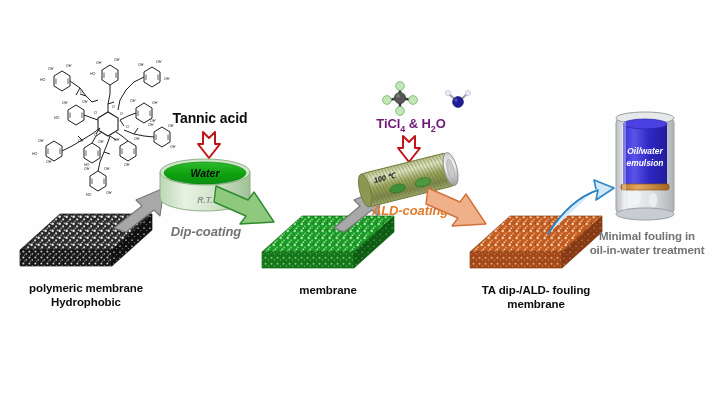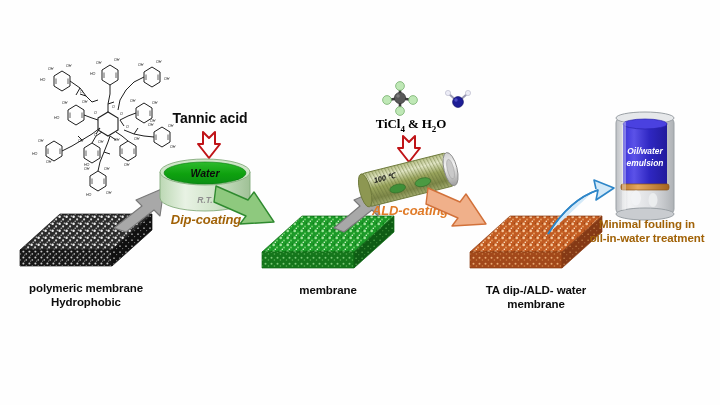--- a/index.html
+++ b/index.html
@@ -4,22 +4,22 @@
 <title>TA dip-/ALD-coating membrane process schematic</title>
 <style>
   html,body{margin:0;padding:0;background:#ffffff;}
   body{width:720px;height:405px;overflow:hidden;
        font-family:"Liberation Sans","DejaVu Sans",sans-serif;}
   #stage{position:relative;width:720px;height:405px;background:#fefefe;}
   .abs{position:absolute;font-style:italic;}
   .lbl{position:absolute;text-align:center;font-weight:bold;line-height:1.18;
        color:#0d0d0d;letter-spacing:-0.1px;}
   .lbl.blk{font-size:11.5px;}
-  .lbl.grn{color:#a16207;}
-  .lbl.navy{color:#000000;font-family:Liberation Serif, serif;}
+  .lbl.grn{color:#737373;margin-top:12px;}
+  .lbl.navy{color:#701a75;}
   .ital{font-style:italic;}
   svg{display:block;overflow:visible;}
   .nosel{user-select:none;}
 </style>
 </head>
 <body>
 
 <div id="stage">
 
   <div class="abs nosel" style="left:24px;top:58px;width:175px;height:140px;">
@@ -319,21 +319,21 @@
           <circle cx="2.1" cy="2.3" r="0.8" fill="#c8854d"></circle>
           <circle cx="4.7" cy="4.7" r="0.6" fill="#a8663a"></circle>
         </pattern>
       </defs>
       <polygon points="4,44 44,8 136,8 96,44" fill="url(#orgTop)" stroke="#8e3c12" stroke-width="0.7"></polygon>
       <polygon points="4,44 96,44 96,60 4,60" fill="url(#orgFront)" stroke="#8e3c12" stroke-width="0.7"></polygon>
       <polygon points="96,44 136,8 136,24 96,60" fill="url(#orgSide)" stroke="#8e3c12" stroke-width="0.7"></polygon>
     </svg>
   </div>
   <div class="lbl blk" style="left:450px;top:284px;width:172px;">
-    <div>TA dip-/ALD- water</div>
+    <div>TA dip-/ALD- fouling</div>
     <div>membrane</div>
   </div>
 
   <div class="abs nosel" style="left:540px;top:178px;width:78px;height:62px;">
     <svg width="78" height="62" viewBox="0 0 78 62">
       <path d="M8,56 C18,40 34,20 58,12 L56,22 L74,10 L54,2 L56,11" fill="#d3e9f8" stroke="#2e86c8" stroke-width="1.6" stroke-linejoin="round"></path>
       <path d="M8,56 C18,40 34,20 58,12" fill="none" stroke="#2e86c8" stroke-width="1.6"></path>
     </svg>
   </div>
 

